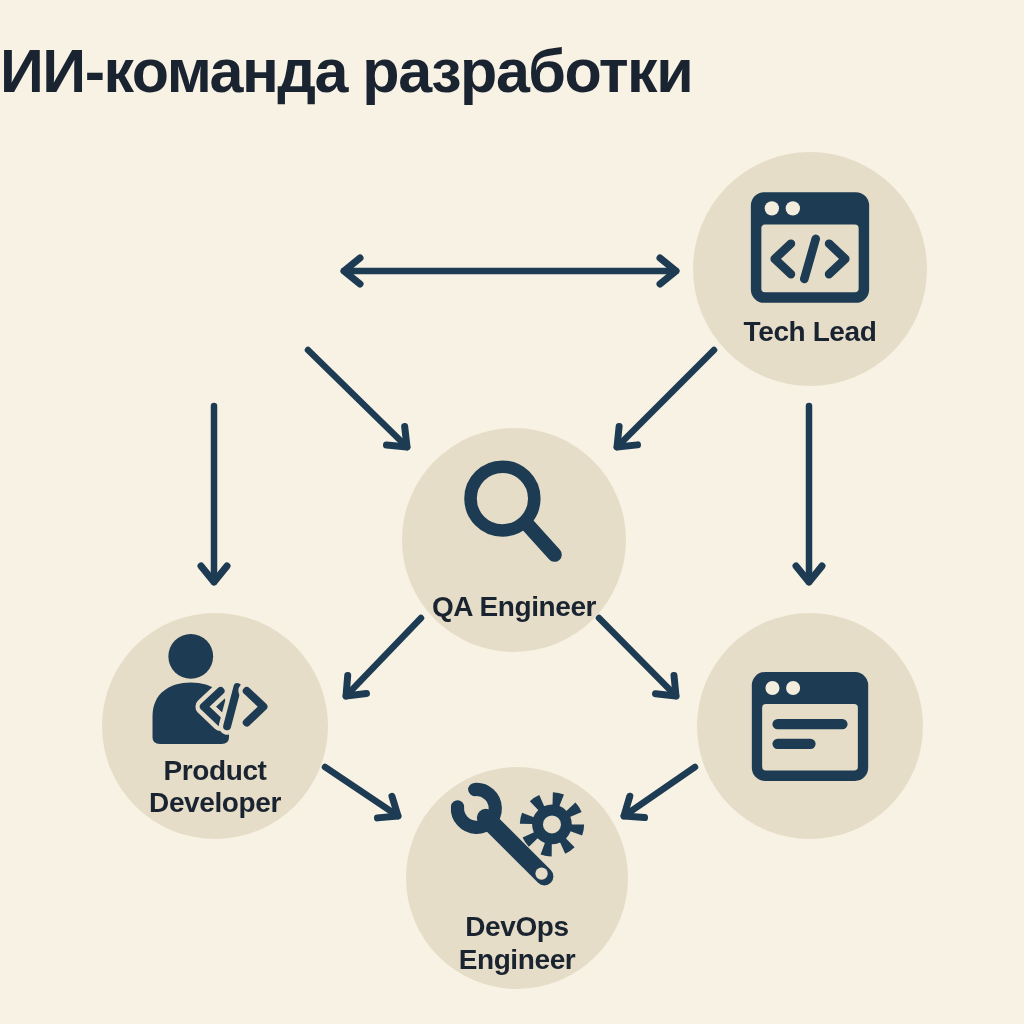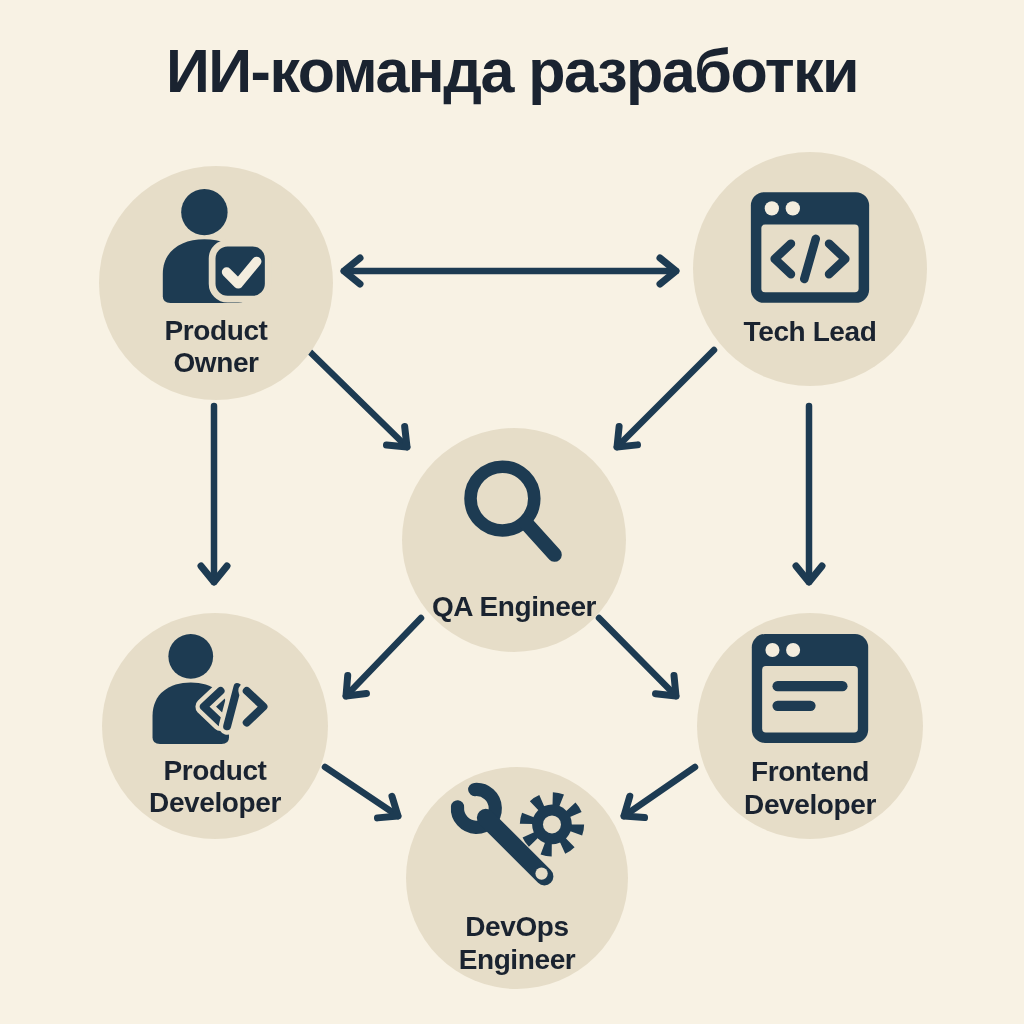--- a/index.html
+++ b/index.html
@@ -14,21 +14,20 @@
   body{
     background:var(--bg);
     font-family:"Liberation Sans","DejaVu Sans",sans-serif;
     position:relative;
     overflow:hidden;
   }
   .stage{position:absolute;inset:0;}
   .title{
     position:absolute;
     top:36px;left:0;width:1024px;
-    text-align:center;
     font-size:61px;
     font-weight:bold;
     letter-spacing:-1.5px;
     color:var(--text);
   }
   .edges{position:absolute;inset:0;width:1024px;height:1024px;}
   .edge{stroke:var(--accent);stroke-width:6.5;fill:none;stroke-linecap:round;}
   .node{
     position:absolute;
     border-radius:50%;
@@ -75,29 +74,20 @@
     <line class="edge" x1="308" y1="350" x2="407" y2="447" marker-end="url(#chev)"></line>
     <line class="edge" x1="714" y1="350" x2="617" y2="447" marker-end="url(#chev)"></line>
     <line class="edge" x1="214" y1="406" x2="214" y2="582" marker-end="url(#chev)"></line>
     <line class="edge" x1="809" y1="406" x2="809" y2="582" marker-end="url(#chev)"></line>
     <line class="edge" x1="421" y1="618" x2="346" y2="696" marker-end="url(#chev)"></line>
     <line class="edge" x1="599" y1="618" x2="676" y2="696" marker-end="url(#chev)"></line>
     <line class="edge" x1="325" y1="767" x2="398" y2="816" marker-end="url(#chev)"></line>
     <line class="edge" x1="695" y1="767" x2="624" y2="816" marker-end="url(#chev)"></line>
   </svg>
 
-  <div class="node" style="left:99px;top:166px;width:234px;height:234px;">
-    <svg width="120" height="118" viewBox="0 0 124 122">
-      <circle class="fil" cx="50" cy="26" r="24"></circle>
-      <path class="fil" d="M50 54 C 26 54 7 66 7 90 L7 113 Q7 120 15 120 L85 120 Q93 120 93 113 L93 90 C93 66 74 54 50 54 Z"></path>
-      <rect class="fil" x="58" y="58" width="58" height="58" rx="16" stroke="#e6ddc8" stroke-width="7"></rect>
-      <path class="stk-detail" d="M73 88 L85 100 L104 77" stroke-width="10" stroke-linecap="round" stroke-linejoin="round"></path>
-    </svg>
-    <div class="node-label">Product Owner</div>
-  </div>
 
   <div class="node" style="left:693px;top:152px;width:234px;height:234px;">
     <svg width="124" height="117" viewBox="0 0 130 122">
       <rect class="fil" x="3" y="3" width="124" height="116" rx="14"></rect>
       <rect class="fil-bg" x="14" y="37" width="102" height="71" rx="4"></rect>
       <circle class="fil-detail" cx="25" cy="20" r="7.5"></circle>
       <circle class="fil-detail" cx="47" cy="20" r="7.5"></circle>
       <polyline class="stk" points="45,57 28,73 45,89" stroke-width="9" stroke-linecap="round" stroke-linejoin="round"></polyline>
       <polyline class="stk" points="85,57 102,73 85,89" stroke-width="9" stroke-linecap="round" stroke-linejoin="round"></polyline>
       <line class="stk" x1="71" y1="52" x2="59" y2="94" stroke-width="9" stroke-linecap="round"></line>
@@ -129,21 +119,20 @@
 
   <div class="node" style="left:697px;top:613px;width:226px;height:226px;">
     <svg width="122" height="115" viewBox="0 0 130 122">
       <rect class="fil" x="3" y="3" width="124" height="116" rx="14"></rect>
       <rect class="fil-bg" x="14" y="37" width="102" height="71" rx="4"></rect>
       <circle class="fil-detail" cx="25" cy="20" r="7.5"></circle>
       <circle class="fil-detail" cx="47" cy="20" r="7.5"></circle>
       <rect class="fil" x="25" y="53" width="80" height="11" rx="5.5"></rect>
       <rect class="fil" x="25" y="74" width="46" height="11" rx="5.5"></rect>
     </svg>
-    <div class="node-label">Frontend Developer</div>
   </div>
 
   <div class="node" style="left:406px;top:767px;width:222px;height:222px;">
     <svg width="142" height="121" viewBox="0 0 150 128">
       <path class="stk" d="M30.3 10.1 A 20 20 0 1 1 12.1 28.3" stroke-width="14" stroke-linecap="round"></path>
       <line class="stk" x1="42" y1="40" x2="104" y2="102" stroke-width="19" stroke-linecap="round"></line>
       <circle class="fil-bg" cx="101" cy="99" r="6.5"></circle>
       <circle class="stk" cx="112" cy="47" r="27" stroke-width="14" stroke-dasharray="9.5 11.7"></circle>
       <circle class="fil" cx="112" cy="47" r="21"></circle>
       <circle class="fil-bg" cx="112" cy="47" r="9.5"></circle>

